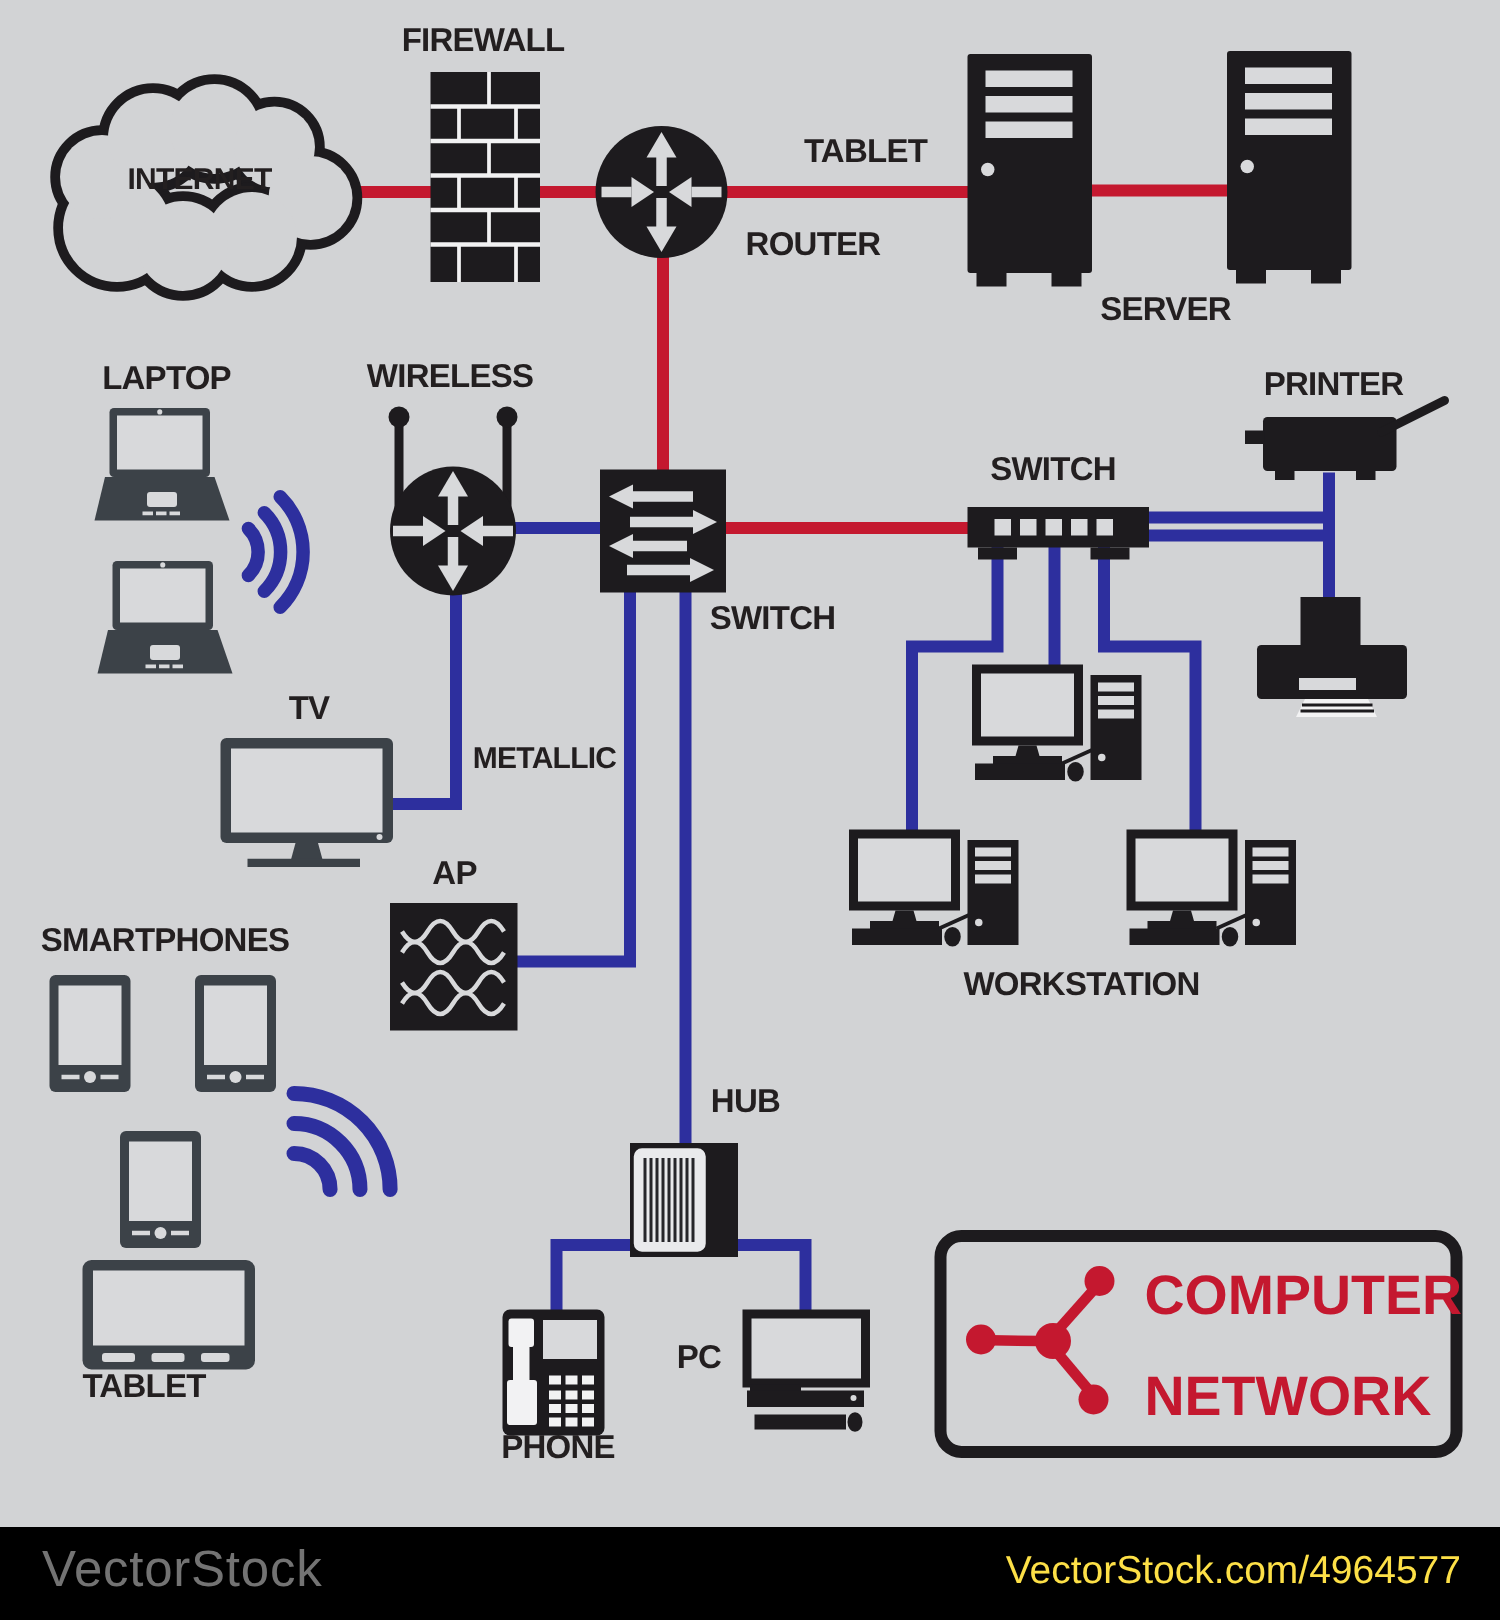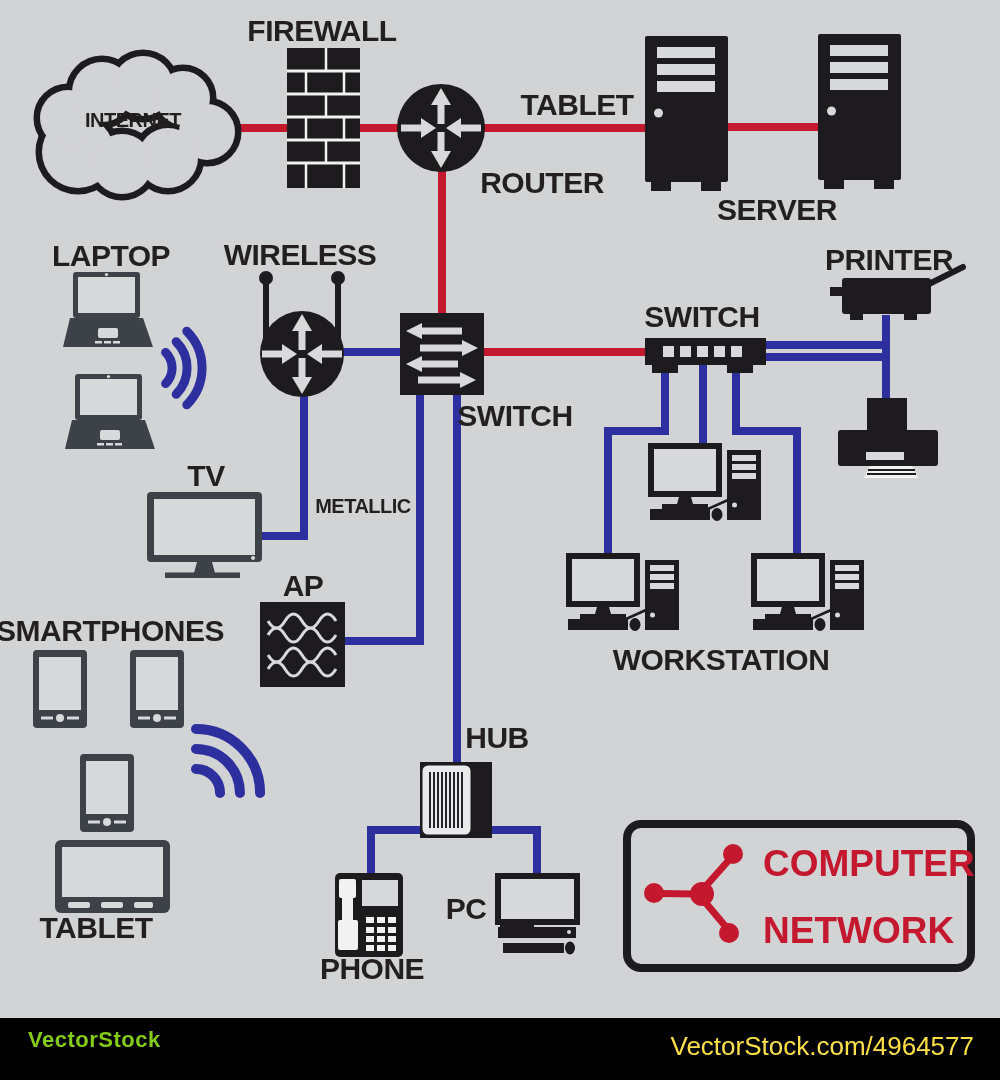--- a/index.html
+++ b/index.html
@@ -3,27 +3,27 @@
 <meta charset="utf-8">
 <style>
   :root{
     --bg:#d2d3d5; --black:#1d1b1e; --slate:#3c4248; --light:#d8d9db;
     --red:#c4182f; --blue:#2d2f9e; --label:#231f20; --white:#f2f2f3;
   }
   html,body{margin:0;padding:0;background:#888;}
   #stage{position:relative;width:1000px;height:1080px;background:var(--bg);
     overflow:hidden;font-family:"Liberation Sans","DejaVu Sans",sans-serif;}
   #diagram{position:absolute;left:0;top:0;}
-  .label{position:absolute;transform:translateX(-50%);font-weight:700;font-size:30px;
+  .label{position:absolute;transform:translateX(-50%);font-weight:700;font-size:22px;
     color:var(--label);letter-spacing:-0.5px;white-space:nowrap;line-height:1;}
   .label.sm{font-size:20px;}
   .logo-text{position:absolute;font-weight:700;font-size:37px;color:var(--red);
     letter-spacing:0;line-height:1;white-space:nowrap;}
   .wm-bar{position:absolute;left:0;top:1018px;width:1000px;height:62px;background:#000;}
-  .wm-left{position:absolute;left:28px;top:9px;color:#84cc16;font-size:22px;font-weight:700;letter-spacing:0.5px;}
+  .wm-left{position:absolute;left:28px;top:9px;color:#737373;font-size:34px;font-weight:400;letter-spacing:0.5px;}
   .wm-right{position:absolute;right:26px;top:13px;color:#fde047;font-size:26px;font-weight:400;}
   
   .lr{stroke:var(--red);stroke-width:8;fill:none;}
   .lb{stroke:var(--blue);stroke-width:8;fill:none;}
   .wifi{stroke:var(--blue);fill:none;stroke-linecap:round;}
   .ik{fill:var(--black);}
   .is{fill:var(--slate);}
   .il{fill:var(--light);}
   .iw{fill:var(--white);}
   .cloud-s{fill:var(--bg);stroke:var(--black);stroke-width:13;}
@@ -318,21 +318,21 @@
         <circle class="redf" cx="702" cy="894" r="12"></circle>
         <circle class="redf" cx="733" cy="854" r="10"></circle>
         <circle class="redf" cx="729" cy="933" r="10"></circle>
       </g>
     </g>
   </svg>
 
   <div class="label" style="left:322px;top:16px">FIREWALL</div>
   <div class="label sm" style="left:133px;top:110px">INTERNET</div>
   <div class="label" style="left:577px;top:90px">TABLET</div>
-  <div class="label" style="left:542px;top:168px">ROUTER</div>
+  <div class="label" style="left:542px;top:152px">ROUTER</div>
   <div class="label" style="left:777px;top:195px">SERVER</div>
   <div class="label" style="left:111px;top:241px">LAPTOP</div>
   <div class="label" style="left:300px;top:240px">WIRELESS</div>
   <div class="label" style="left:515px;top:401px">SWITCH</div>
   <div class="label" style="left:702px;top:302px">SWITCH</div>
   <div class="label" style="left:889px;top:245px">PRINTER</div>
   <div class="label" style="left:206px;top:461px">TV</div>
   <div class="label sm" style="left:363px;top:496px">METALLIC</div>
   <div class="label" style="left:303px;top:571px">AP</div>
   <div class="label" style="left:110px;top:616px">SMARTPHONES</div>

